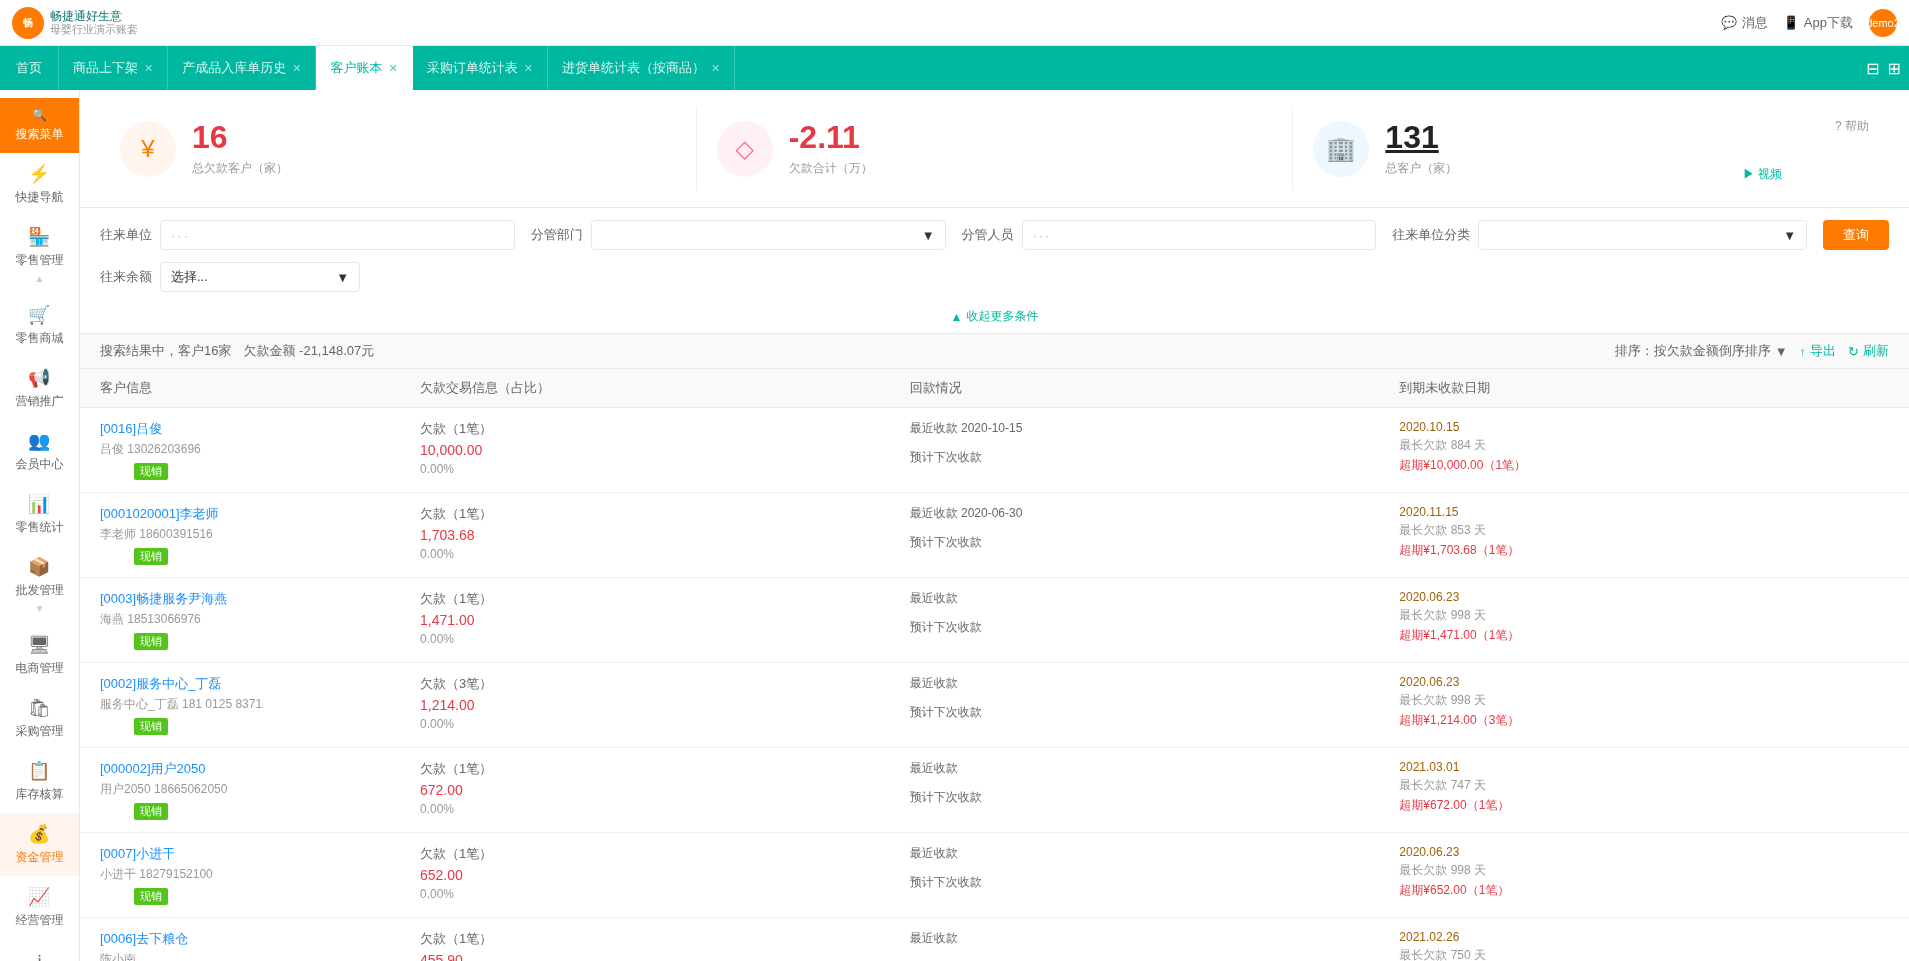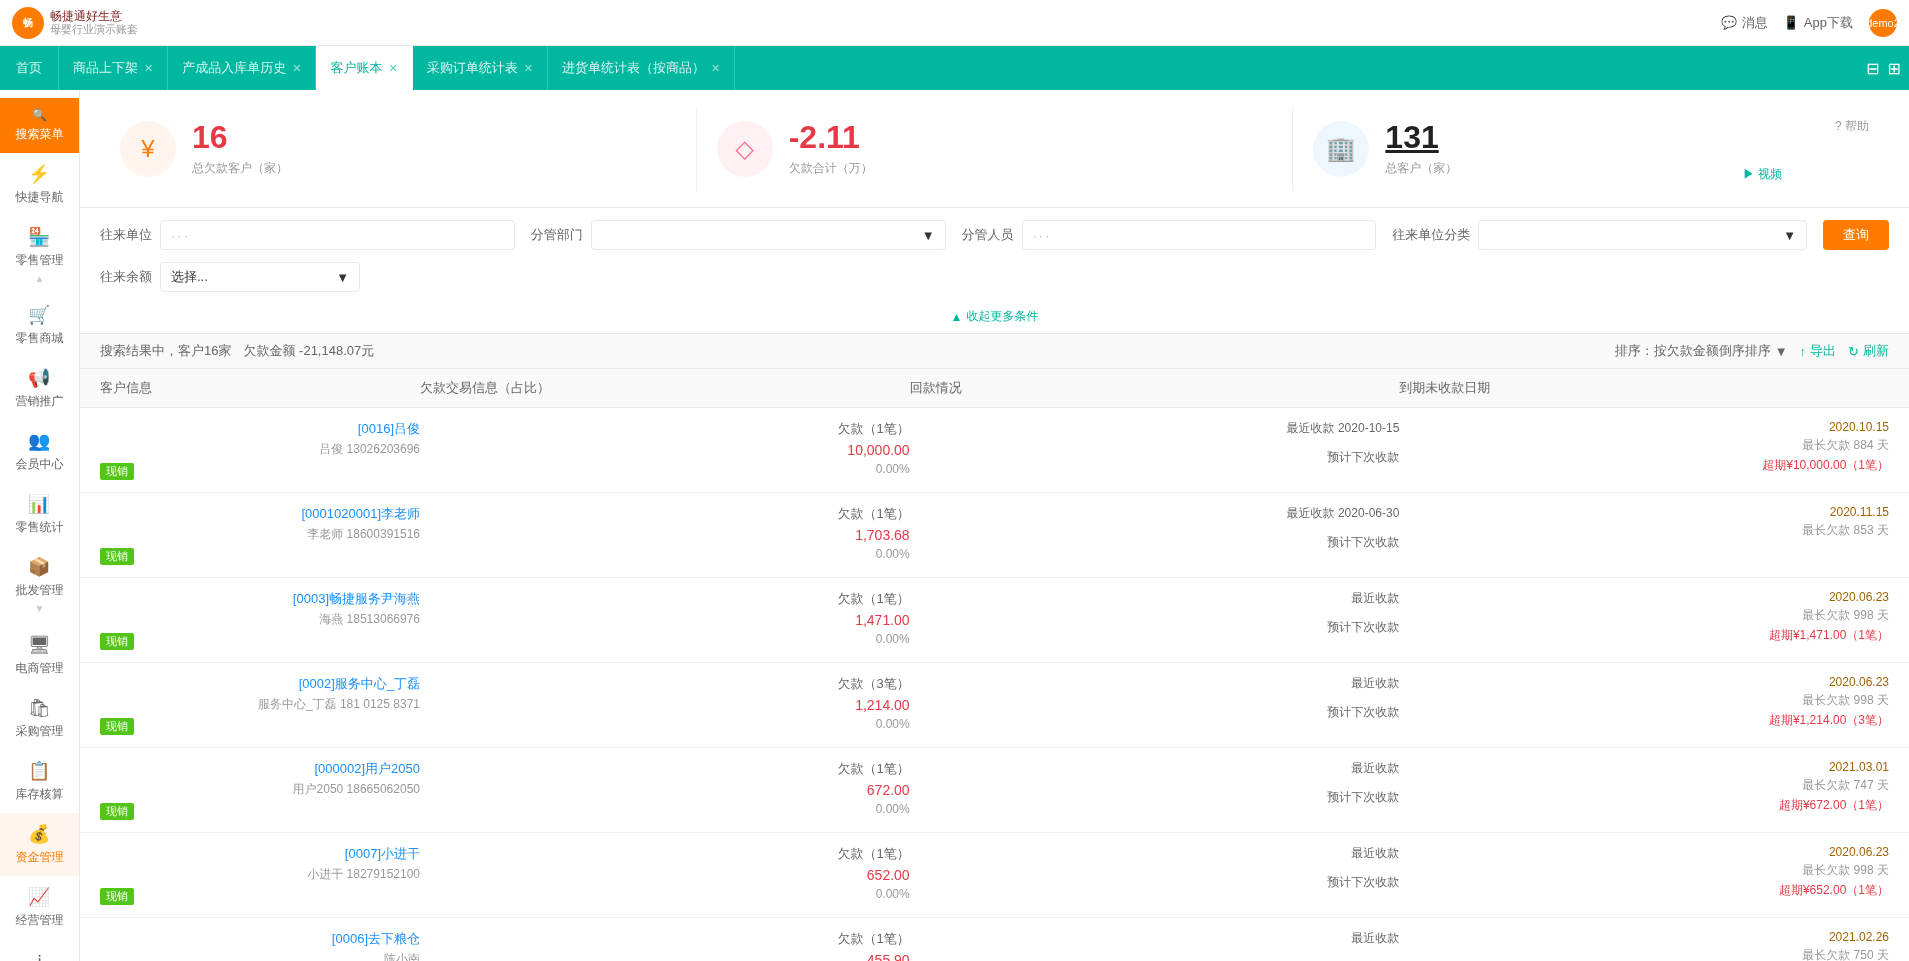--- a/index.html
+++ b/index.html
@@ -3,21 +3,21 @@
   <meta charset="utf-8">
   <style>
     * { box-sizing: border-box; margin: 0; padding: 0; }
     body { font-family: 'Microsoft YaHei', Arial, sans-serif; font-size: 13px; background: #f5f5f5; color: #333; overflow: hidden; height: 961px; display: flex; flex-direction: column; }
 
     
     .top-bar { background: #fff; display: flex; align-items: center; justify-content: space-between; padding: 0 12px; height: 46px; border-bottom: 1px solid #e8e8e8; flex-shrink: 0; }
     .top-bar-left { display: flex; align-items: center; gap: 8px; }
     .logo-area { display: flex; align-items: center; gap: 6px; }
     .logo-icon { width: 32px; height: 32px; background: #ff7b00; border-radius: 50%; display: flex; align-items: center; justify-content: center; color: #fff; font-size: 10px; font-weight: bold; }
-    .app-name { font-size: 12px; color: #7f1d1d; }
+    .app-name { font-size: 12px; color: #0f766e; }
     .top-bar-right { display: flex; align-items: center; gap: 16px; font-size: 13px; color: #666; }
     .top-bar-right .icon-btn { display: flex; align-items: center; gap: 4px; cursor: pointer; }
     .avatar { width: 28px; height: 28px; border-radius: 50%; background: #ff7b00; display: flex; align-items: center; justify-content: center; color: #fff; font-size: 11px; }
 
     
     .tab-bar { background: #00b8a0; display: flex; align-items: center; height: 44px; flex-shrink: 0; padding-left: 0; }
     .tab-item { display: flex; align-items: center; padding: 4px 14px; height: 100%; font-size: 13px; color: rgba(255,255,255,0.85); cursor: pointer; border-right: 1px solid rgba(255,255,255,0.2); white-space: nowrap; gap: 6px; }
     .tab-item.active { background: #fff; color: #00b8a0; font-weight: 500; }
     .tab-item .close-icon { font-size: 11px; opacity: 0.7; }
     .tab-item.home { padding: 0 16px; }
@@ -68,26 +68,26 @@
     
     .results-bar { background: #f9f9f9; border-bottom: 1px solid #e8e8e8; padding: 8px 20px; display: flex; align-items: center; justify-content: space-between; font-size: 13px; color: #666; }
     .results-left { display: flex; align-items: center; gap: 12px; }
     .results-right { display: flex; align-items: center; gap: 12px; color: #999; }
     .sort-select { display: flex; align-items: center; gap: 4px; color: #666; cursor: pointer; }
     .action-btn { display: flex; align-items: center; gap: 4px; color: #00b8a0; cursor: pointer; font-size: 13px; }
 
     
     .data-table { width: 100%; background: #fff; }
     .table-header { display: grid; grid-template-columns: 320px 1fr 1fr 1fr; padding: 10px 20px; background: #f9f9f9; border-bottom: 1px solid #e8e8e8; font-weight: 500; color: #666; font-size: 13px; }
-    .table-row-item { display: grid; grid-template-columns: 320px 1fr 1fr 1fr; padding: 12px 20px; border-bottom: 1px solid #f0f0f0; background: #fff; align-items: start; text-align: right; }
+    .table-row-item { display: grid; grid-template-columns: 320px 1fr 1fr 1fr; padding: 12px 20px; border-bottom: 1px solid #f0f0f0; background: #fff; align-items: start; }
 
     .customer-info { display: flex; flex-direction: column; gap: 3px; }
     .customer-name { color: #1890ff; font-size: 13px; cursor: pointer; }
     .customer-phone { color: #999; font-size: 12px; }
-    .customer-tag { display: inline-block; background: #52c41a; color: #fff; font-size: 11px; padding: 1px 6px; border-radius: 2px; margin-top: 2px; width: fit-content; }
+    .customer-tag { display: inline-block; background: #52c41a; color: #fff; font-size: 11px; padding: 1px 6px; border-radius: 2px; margin-top: 2px; width: fit-content; margin-left: 34px; }
 
     .debt-info { display: flex; flex-direction: column; gap: 4px; }
     .debt-count { color: #666; font-size: 13px; }
     .debt-amount { color: #e63946; font-size: 14px; font-weight: 500; }
     .debt-percent { color: #999; font-size: 12px; }
 
     .repay-info { display: flex; flex-direction: column; gap: 12px; font-size: 12px; color: #666; }
 
     .overdue-info { display: flex; flex-direction: column; gap: 3px; font-size: 12px; color: #666; }
     .overdue-date { color: #a16207; }
@@ -362,20 +362,21 @@
       <span class="debt-amount">1,703.68</span>
       <span class="debt-percent">0.00%</span>
     </div>
     <div class="repay-info">
       <span>最近收款 2020-06-30</span>
       <span>预计下次收款</span>
     </div>
     <div class="overdue-info">
       <span class="overdue-date">2020.11.15</span>
       <span class="overdue-days">最长欠款 853 天</span>
+      <span class="overdue-amount">超期¥1,703.68（1笔）</span>
     </div>
   </div>
           <div class="table-row-item">
     <div class="customer-info">
       <span class="customer-name">[0003]畅捷服务尹海燕</span>
       <span class="customer-phone">海燕 18513066976</span>
       <span class="customer-tag">现销</span>
     </div>
     <div class="debt-info">
       <span class="debt-count">欠款（1笔）</span>

